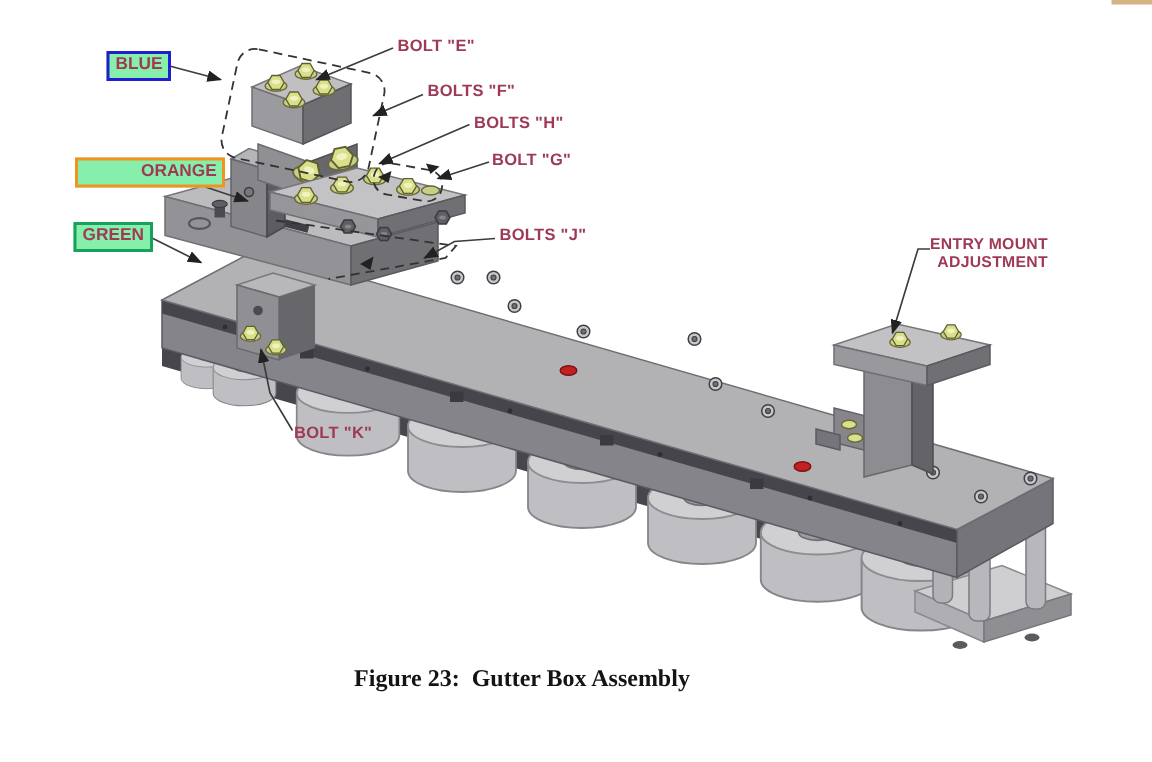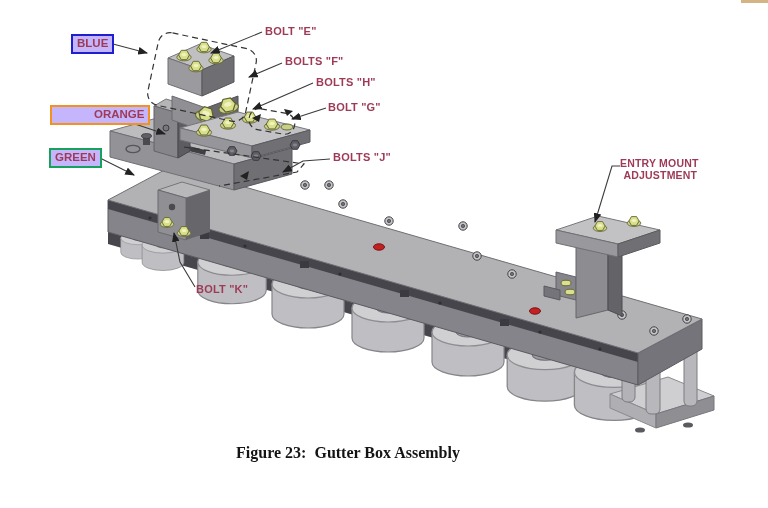--- a/index.html
+++ b/index.html
@@ -12,25 +12,25 @@
     --indicator-red:#c32020;
     --bolt-yellow:#d9e08a;
   }
   html,body{margin:0;padding:0;background:#fff;}
   #page{position:relative;width:768px;height:508px;background:#fff;overflow:hidden;
         font-family:"Liberation Sans",sans-serif;}
   #art{position:absolute;left:0;top:0;}
   .callout{position:absolute;color:var(--label-text);font-size:11px;font-weight:bold;
            letter-spacing:.2px;white-space:nowrap;line-height:1.1;}
   .cbox{position:absolute;color:var(--label-text);font-size:11.5px;font-weight:bold;
-        padding:1px 4px 2px 4px;background:#c4b5fd;white-space:nowrap;line-height:1.15;}
+        padding:1px 4px 2px 4px;background:#86efac;white-space:nowrap;line-height:1.15;}
   .cbox.blue{border:2.5px solid var(--callout-blue);}
   .cbox.orange{border:2.5px solid var(--callout-orange);padding-left:42px;}
   .cbox.green{border:2.5px solid var(--callout-green);text-align:right;}
-  .entry{font-size:10.5px;text-align:center;}
+  .entry{font-size:10.5px;text-align:right;}
   .entry .l2{margin-left:2px;}
   #caption{position:absolute;left:0;top:444px;width:696px;text-align:center;
            color:var(--caption-text);font-family:"Liberation Serif",serif;
            font-size:16px;font-weight:bold;white-space:pre;}
   #corner-artifact{position:absolute;left:741px;top:0;width:27px;height:3px;
            background:#c9a167;opacity:.8;}
   .leader{stroke:var(--leader-line);stroke-width:1.1;fill:none;}
   .dashed{stroke:#333;stroke-width:1.2;fill:none;stroke-dasharray:6 4;}
   .redspot{fill:var(--indicator-red);stroke:#7c1216;stroke-width:1;}
 </style>

